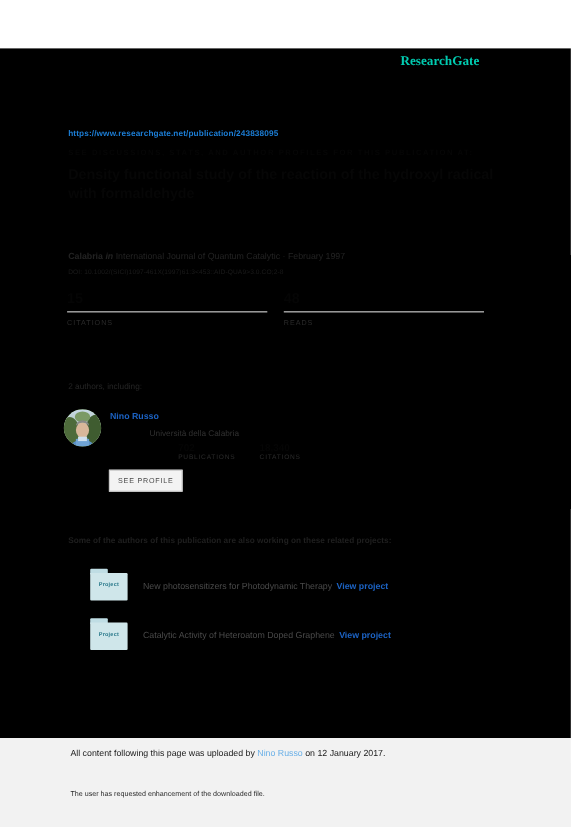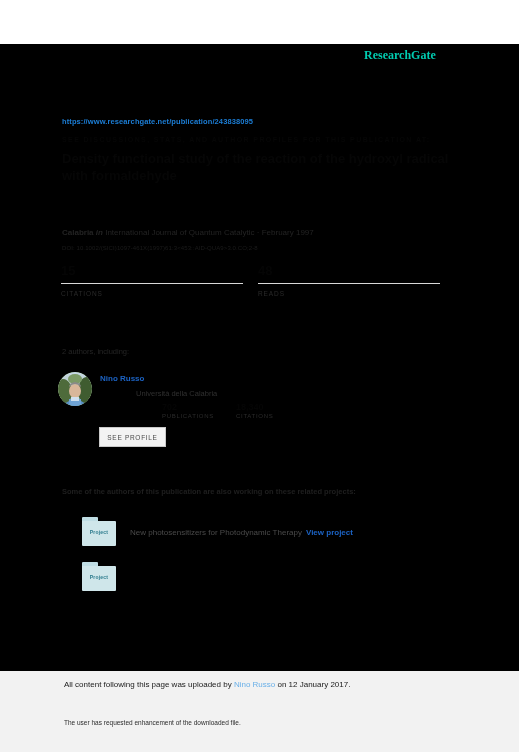--- a/index.html
+++ b/index.html
@@ -429,19 +429,22 @@
     <span>New photosensitizers for Photodynamic Therapy</span><a class="view" href="#">View project</a>
   </div>
 </div>
 
 <div class="project-row p1">
   <div class="folder-icon">
     <div class="tab"></div>
     <div class="body"></div>
     <div class="cap">Project</div>
   </div>
+  <div class="project-text">
+    <span>Catalytic Activity of Heteroatom Doped Graphene</span><a class="view" href="#">View project</a>
+  </div>
 </div>
 
 <div class="footer-line1">
   <span>All content following this page was uploaded by </span><a class="who" href="#">Nino Russo</a><span> on 12 January 2017.</span>
 </div>
 
 <div class="footer-line2">The user has requested enhancement of the downloaded file.</div>
 
 </body></html>

